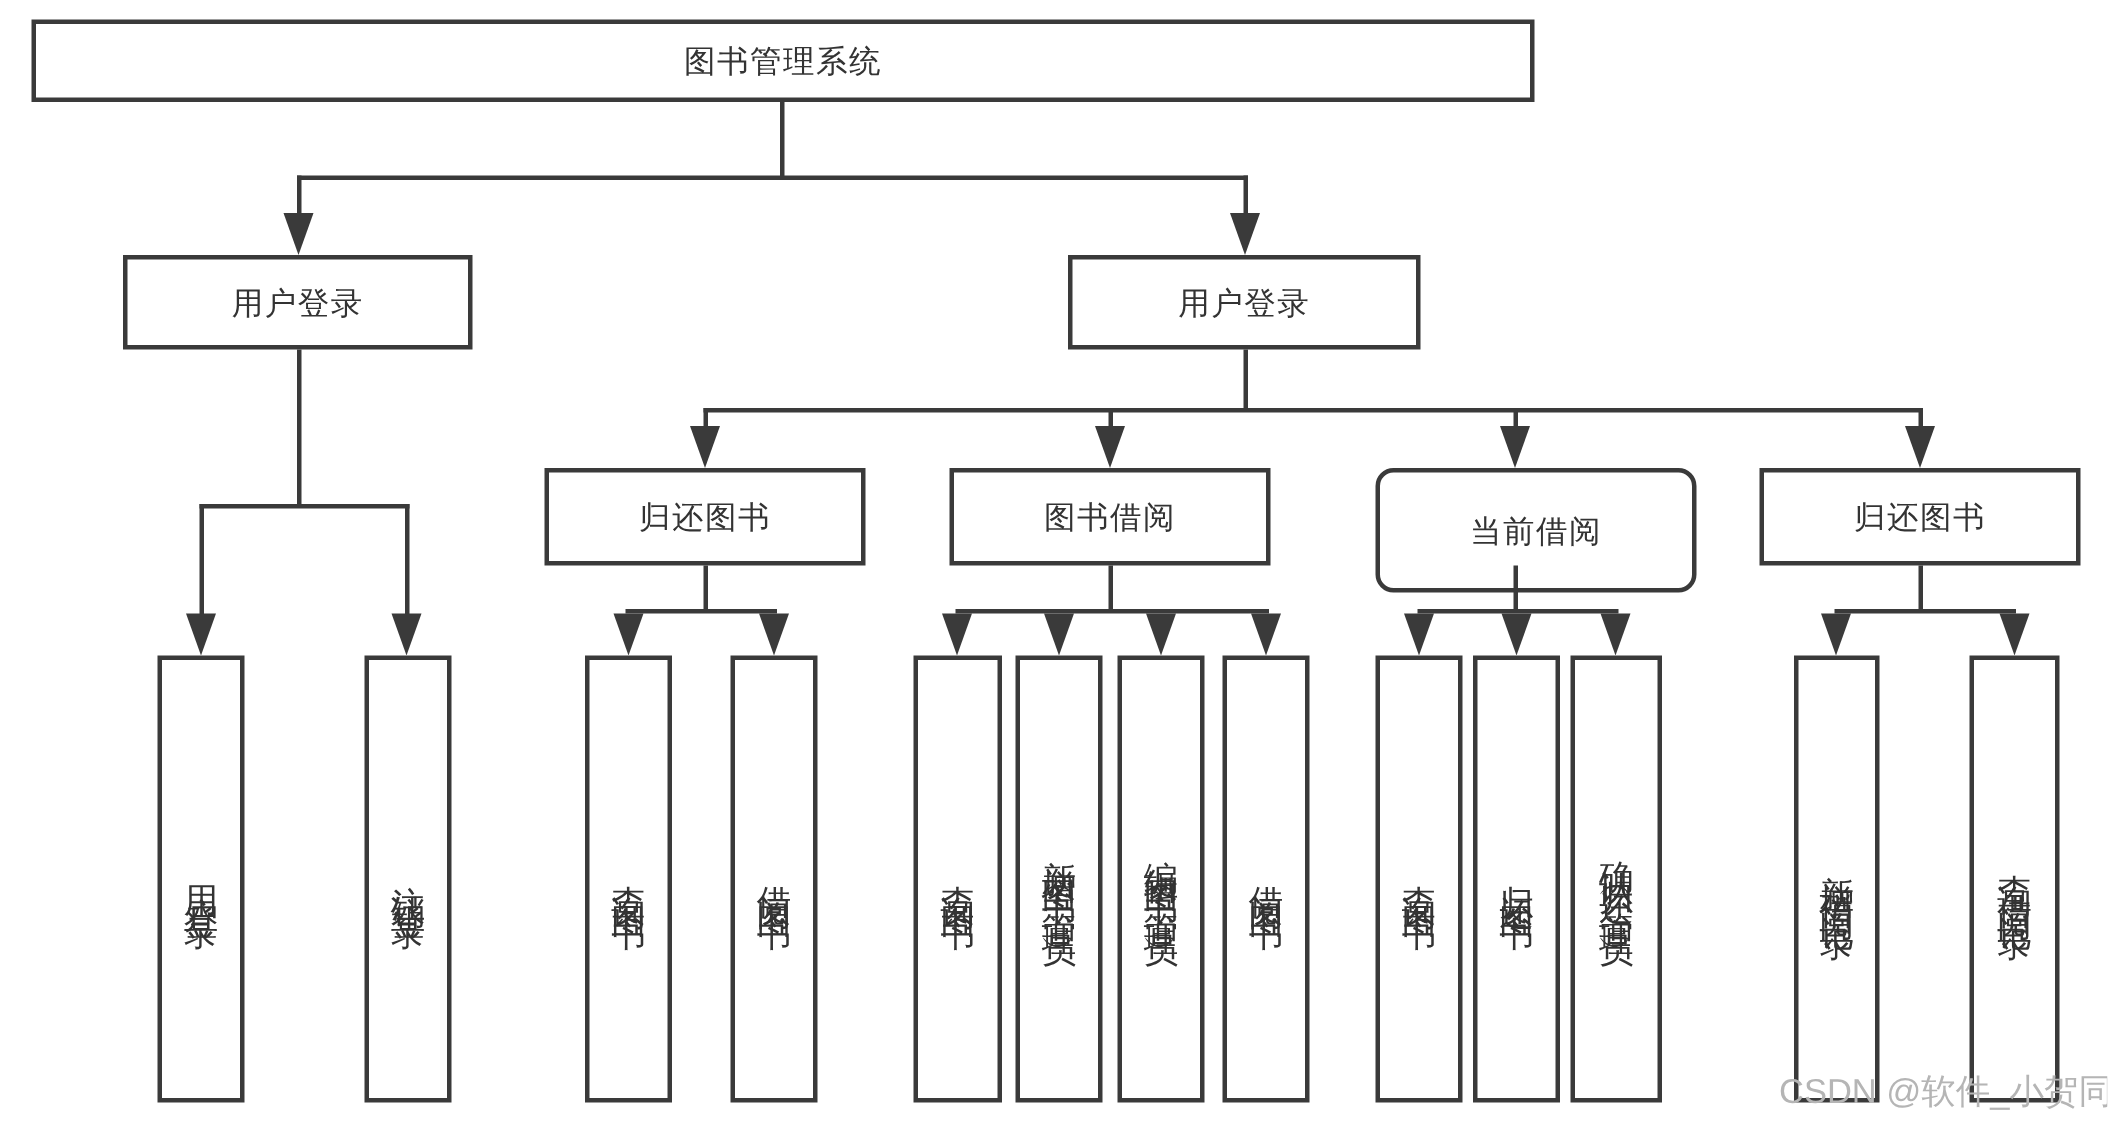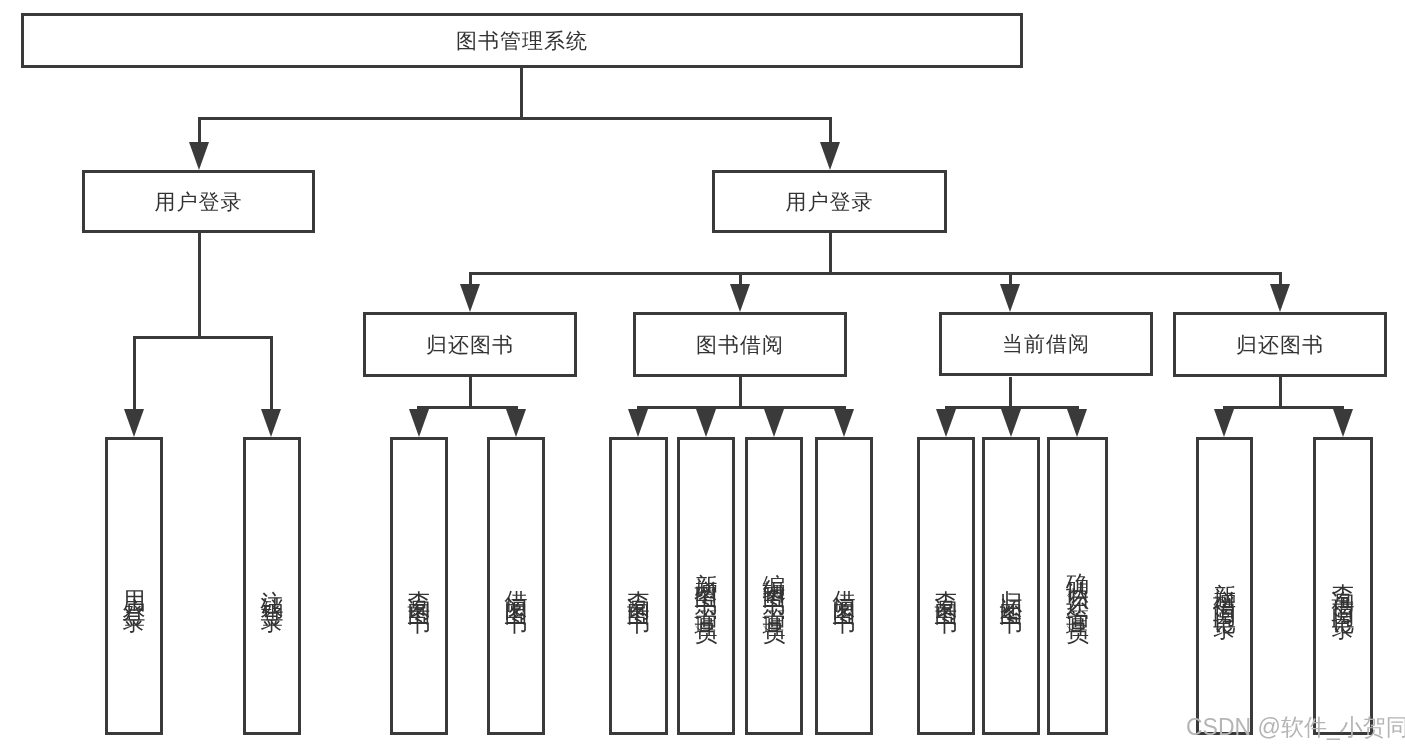--- a/index.html
+++ b/index.html
@@ -87,21 +87,21 @@
   <div class="arrowhead" style="left:1000px; top:284px;"></div>
   <div class="line" style="left:1279px; top:272px; width:3px; height:14px;"></div>
   <div class="arrowhead" style="left:1270px; top:284px;"></div>
 
   <div class="box hbox" style="left:363px; top:312px; width:214px; height:65px;">
     <span>归还图书</span>
   </div>
   <div class="box hbox" style="left:633px; top:312px; width:214px; height:65px;">
     <span>图书借阅</span>
   </div>
-  <div class="box hbox" style="left:939px; top:312px; width:214px; height:64px;">
+  <div class="box hbox" style="left:917px; top:312px; width:214px; height:83px;border-radius:12px;">
     <span>当前借阅</span>
   </div>
   <div class="box hbox" style="left:1173px; top:312px; width:214px; height:65px;">
     <span>归还图书</span>
   </div>
 
   <div class="line" style="left:469px; top:377px; width:3px; height:31px;"></div>
   <div class="line" style="left:417px; top:406px; width:101px; height:3px;"></div>
   <div class="arrowhead" style="left:409px; top:409px;"></div>
   <div class="arrowhead" style="left:506px; top:409px;"></div>

